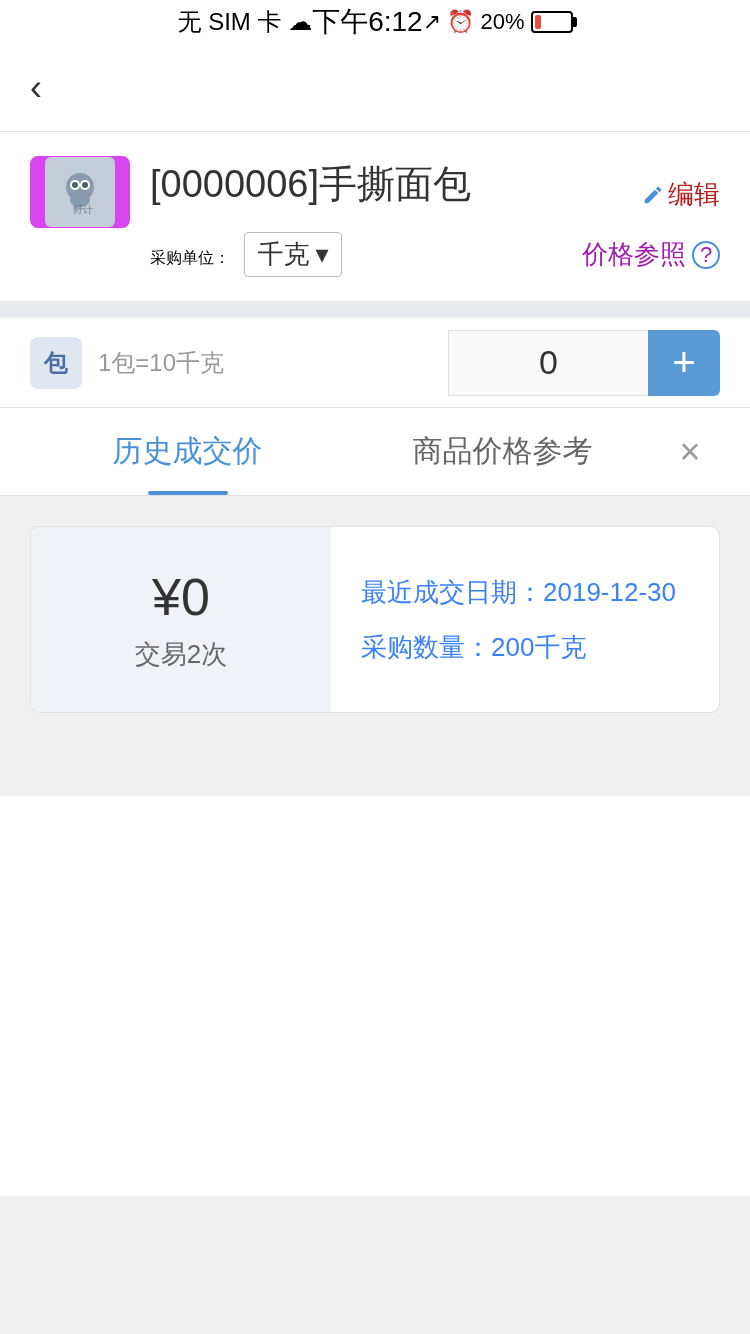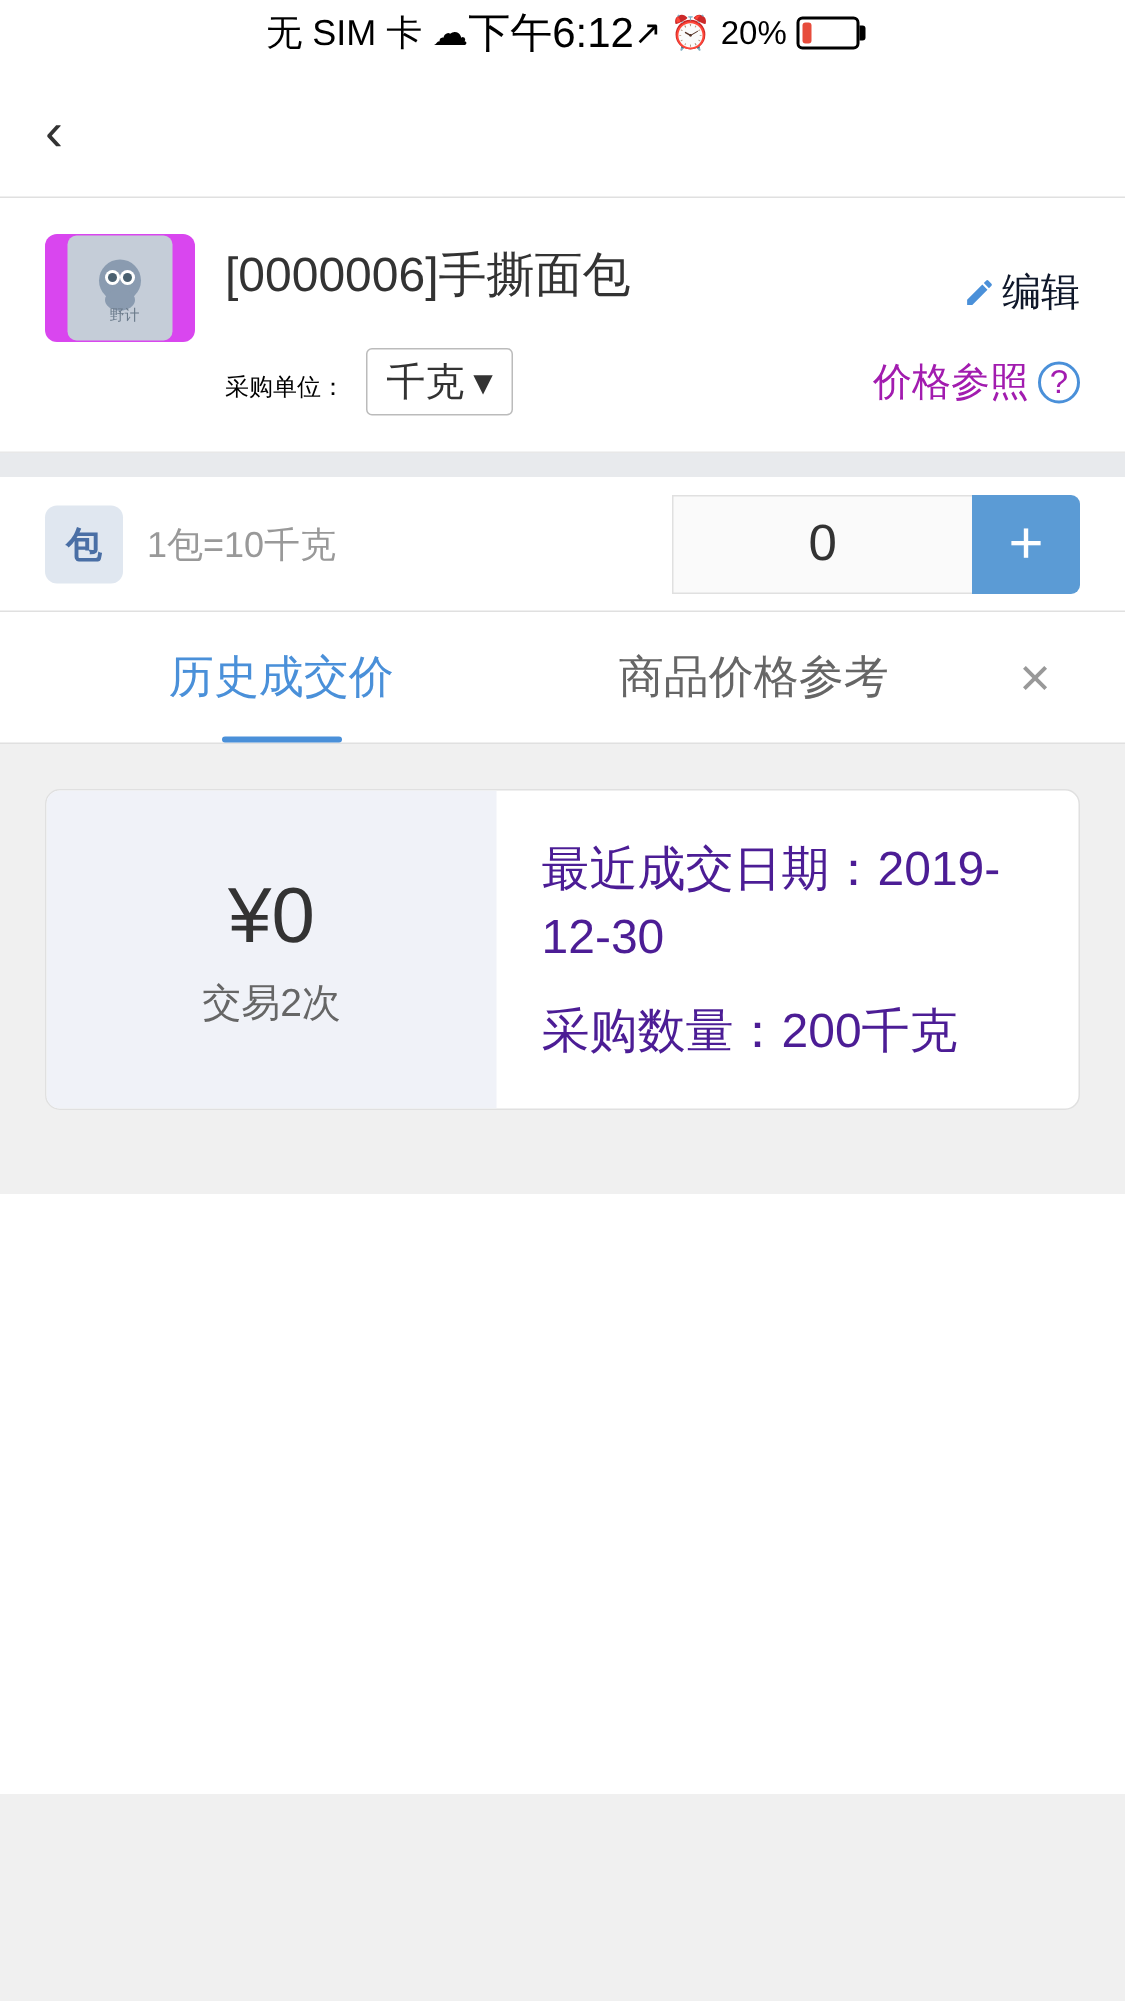--- a/index.html
+++ b/index.html
@@ -113,26 +113,26 @@
     }
     .product-info {
       flex: 1;
     }
     .product-name-row {
       display: flex;
       justify-content: space-between;
       align-items: center;
     }
     .product-name {
-      font-size: 32px;
+      font-size: 38px;
       color: #333;
       font-weight: 500;
     }
     .edit-btn {
-      color: #0f172a;
+      color: #b91c1c;
       font-size: 26px;
       cursor: pointer;
       display: flex;
       align-items: center;
       gap: 4px;
       margin-top: 21px;
     }
     .product-unit-row {
       display: flex;
       justify-content: space-between;
@@ -310,22 +310,22 @@
     }
     .history-detail-panel {
       flex: 1;
       padding: 30px 30px;
       display: flex;
       flex-direction: column;
       gap: 18px;
       justify-content: center;
     }
     .history-detail-item {
-      font-size: 32px;
-      color: #4c1d95;
+      font-size: 26px;
+      color: #3b82f6;
       line-height: 1.4;
     }
   </style>
 </head>
 <body>
 
 <div class="status-bar">
   <div class="status-left">
     <span>无 SIM 卡 ☁</span>
   </div>

